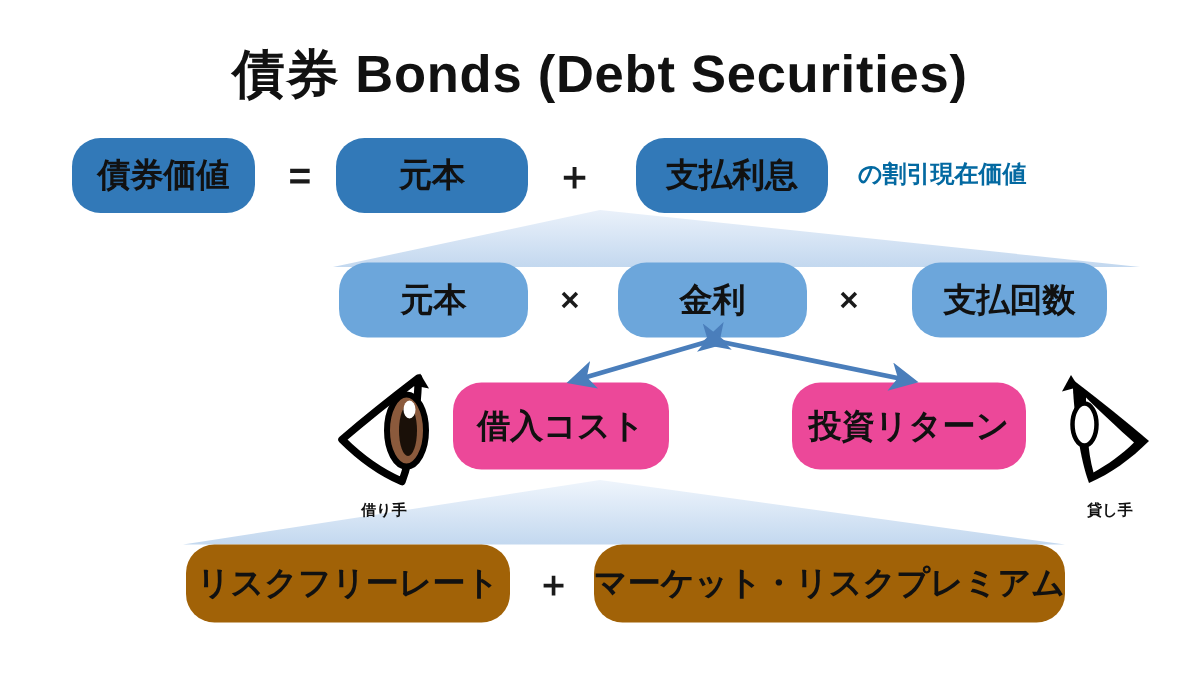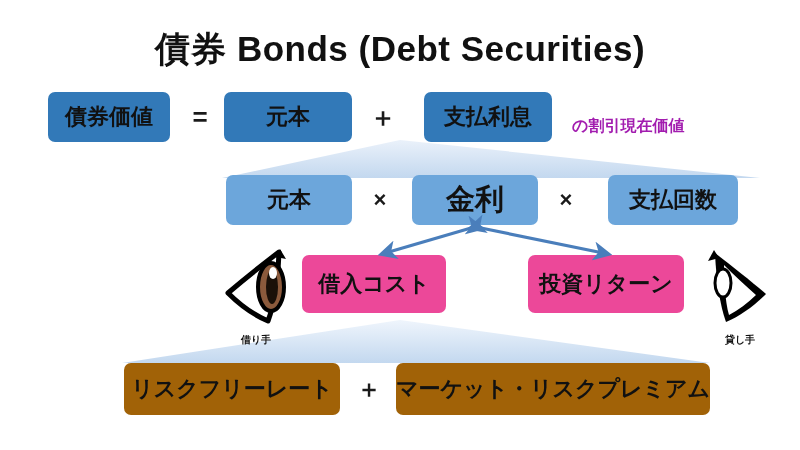--- a/index.html
+++ b/index.html
@@ -34,21 +34,21 @@
   }
   #title .jp { letter-spacing: 1px; }
   #title .en { margin-left: 10px; }
 
   
   .box {
     position: absolute;
     display: flex;
     align-items: center;
     justify-content: center;
-    border-radius: 7px;
+    border-radius: 19px;
     font-weight: bold;
     color: #111111;
     box-sizing: border-box;
     text-align: left;
     white-space: nowrap;
   }
   .tier1 { background: #3279B8; }
   .tier2 { background: #6CA6DB; }
   .tier3 { background: #ec4899; }
   .tier4 { background: #a16207; }
@@ -58,24 +58,23 @@
     position: absolute;
     font-weight: bold;
     color: #1a1a1a;
     display: flex;
     align-items: center;
     justify-content: center;
     white-space: nowrap;
   }
   .plain {
     position: absolute;
-    color: #a21caf;
+    color: #0369a1;
     font-weight: bold;
     white-space: nowrap;
-    margin-top: 10px;
   }
   .caption {
     position: absolute;
     color: #111111;
     font-weight: bold;
     font-size: 10px;
     white-space: nowrap;
     text-align: center;
   }
 
@@ -128,21 +127,21 @@
   <div class="op" style="left:362px; top:92px; width:42px; height:50px; font-size:26px;">＋</div>
 
   <div class="box tier1" style="left:424px; top:92px; width:128px; height:50px; font-size:22px;">支払利息</div>
 
   <div class="plain" style="left:572px; top:106px; font-size:16px;">の割引現在価値</div>
 
   <div class="box tier2" style="left:226px; top:175px; width:126px; height:50px; font-size:22px;">元本</div>
 
   <div class="op" style="left:362px; top:175px; width:36px; height:50px; font-size:22px;">×</div>
 
-  <div class="box tier2" style="left:412px; top:175px; width:126px; height:50px; font-size:29px;">金利</div>
+  <div class="box tier2" style="left:412px; top:175px; width:126px; height:50px; font-size:22px;">金利</div>
 
   <div class="op" style="left:548px; top:175px; width:36px; height:50px; font-size:22px;">×</div>
 
   <div class="box tier2" style="left:608px; top:175px; width:130px; height:50px; font-size:22px;">支払回数</div>
 
   <svg class="layer" id="arrows" viewBox="0 0 800 450">
     <defs>
       <marker id="ah" markerWidth="6" markerHeight="6" refX="4.6" refY="3" orient="auto" markerUnits="strokeWidth">
         <path d="M0,0 L6,3 L0,6 L1.6,3 Z" fill="#4A7EBB"></path>
       </marker>

